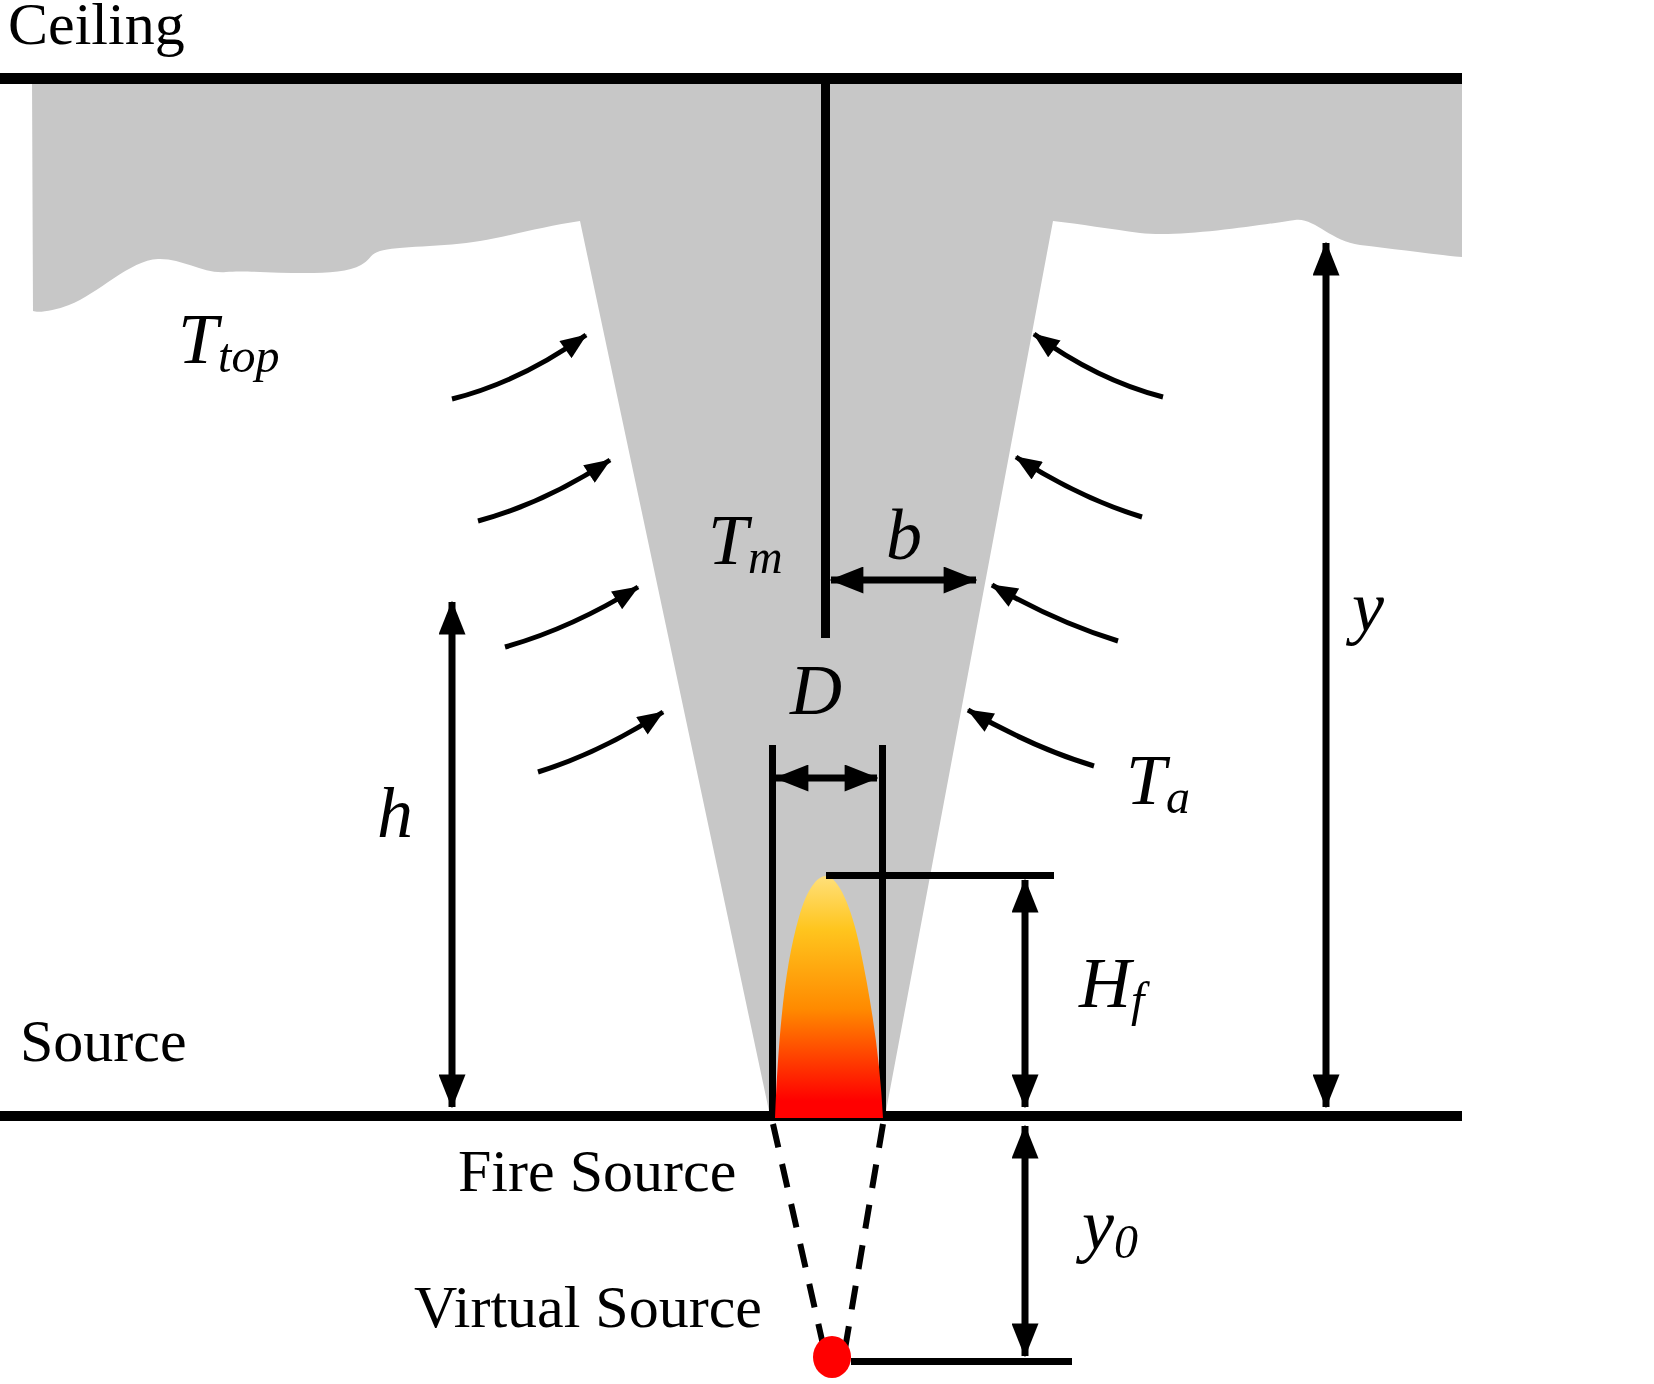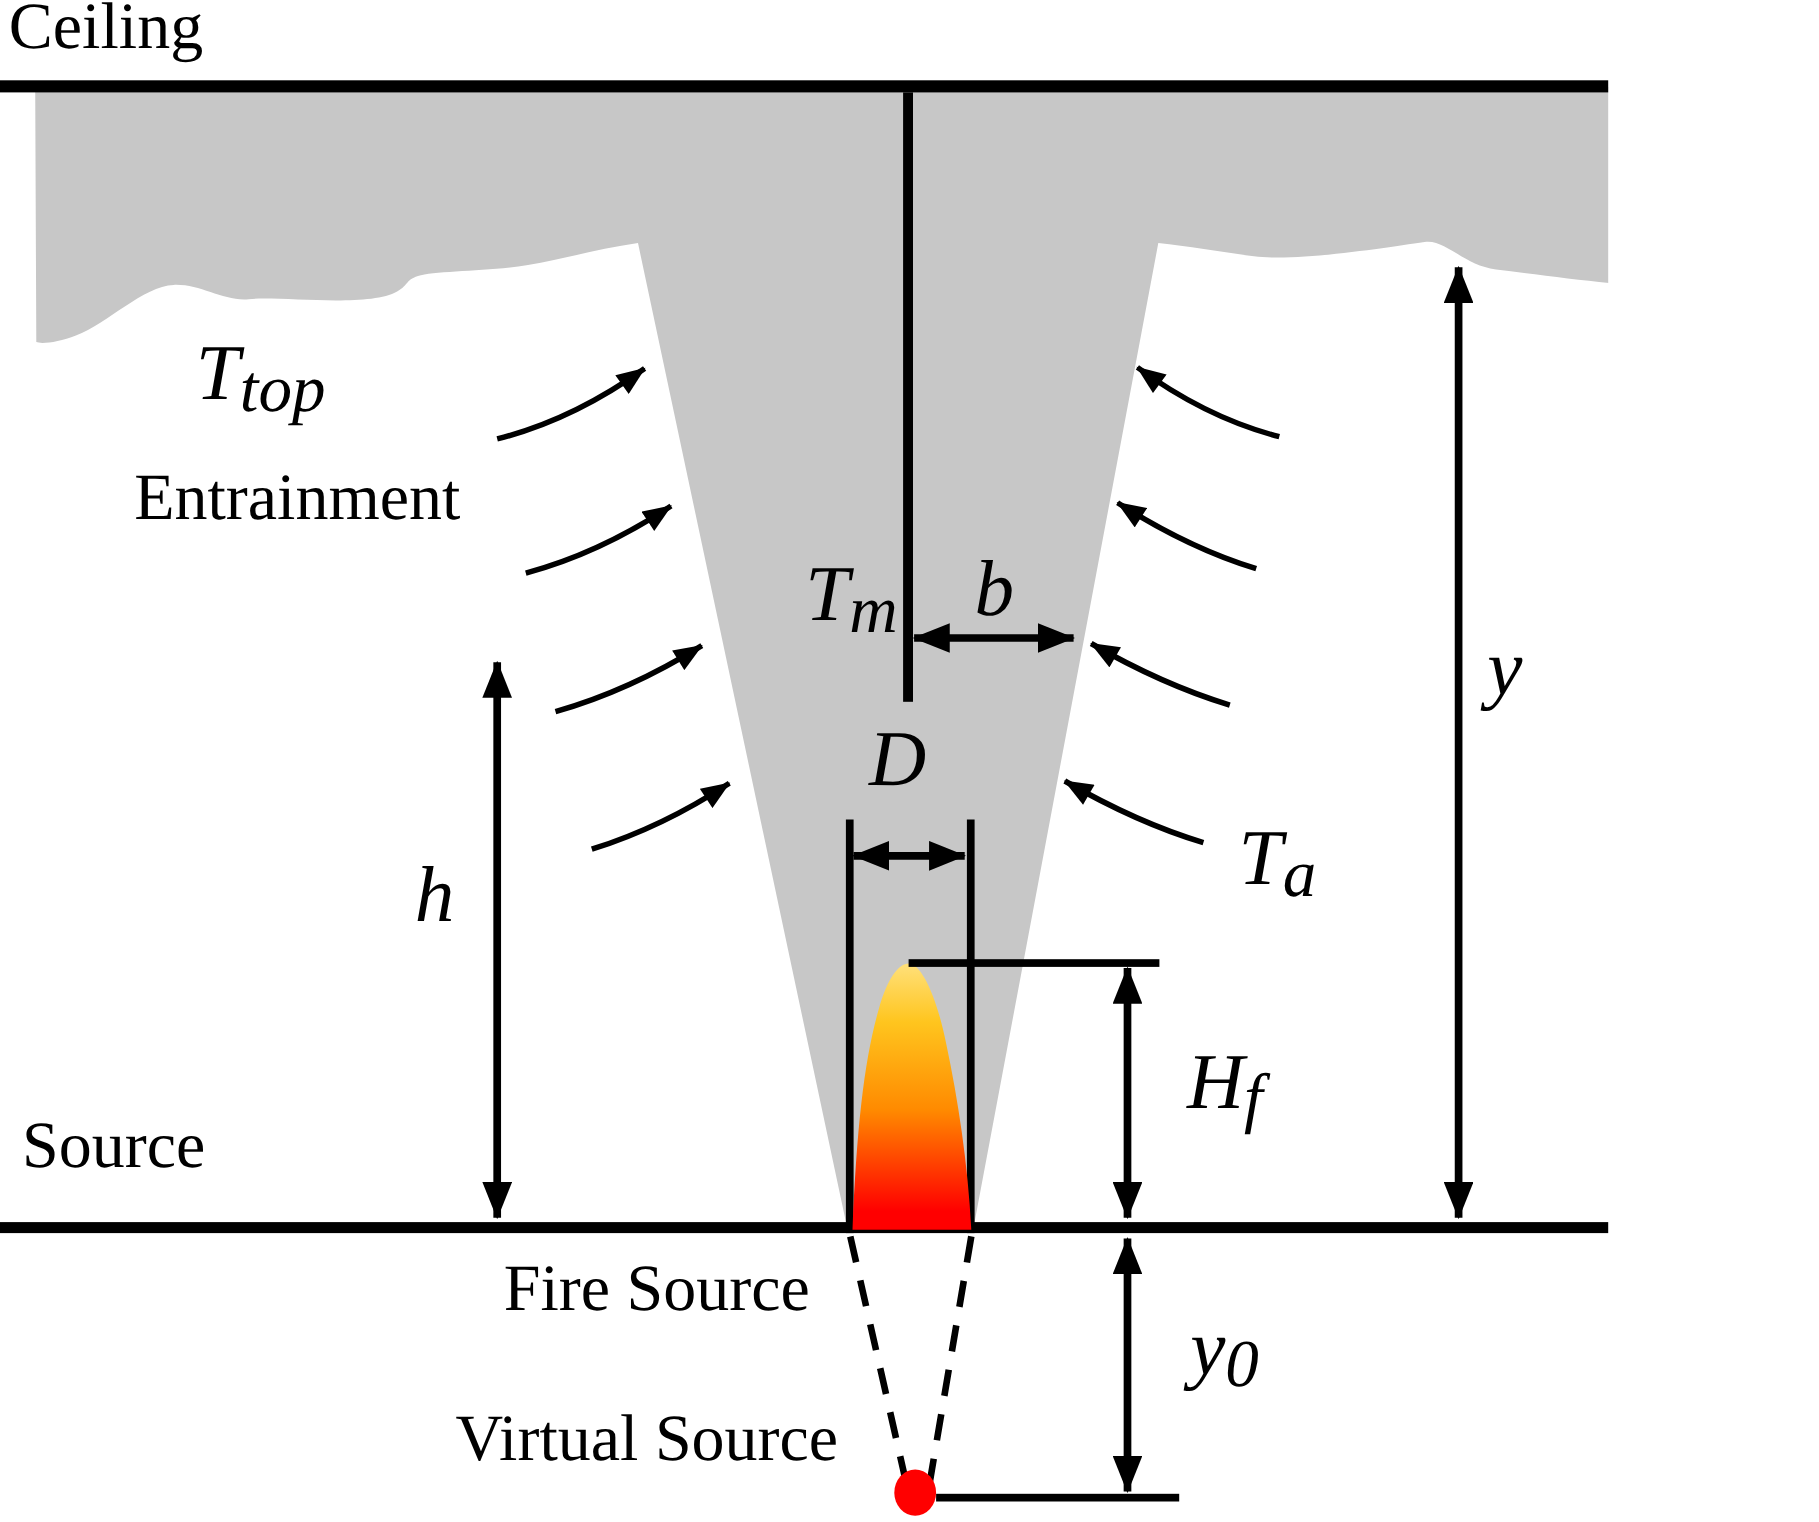--- a/index.html
+++ b/index.html
@@ -22,21 +22,21 @@
   .mlbl{
     position:absolute;
     line-height:1;
     color:#000;
     font-size:72px;
     font-style:italic;
     white-space:nowrap;
     user-select:none;
   }
   .mlbl .sub, .sub{
-    font-size:61px;
+    font-size:48px;
     font-style:italic;
     vertical-align:-0.18em;
   }
 </style>
 </head>
 <body>
 
 <div id="canvas">
 
   <svg id="art" width="1654" height="1384" viewBox="0 0 1654 1384">
@@ -123,24 +123,23 @@
       <path d="M 1094,766 Q 1034,748 968,710" marker-end="url(#entArrow)"></path>
     </g>
   </svg>
 
   <div class="lbl" style="left:8px;top:-6px;">Ceiling</div>
 
   <div class="mlbl" style="left:178px;top:303px;">
     <span>T</span><span class="sub">top</span>
   </div>
 
-  <div class="lbl" style="left:122px;top:422px;">Entrainment</div>
 
 
-  <div class="mlbl" style="left:732px;top:504px;font-family:Liberation Serif, serif;">
+  <div class="mlbl" style="left:708px;top:504px;font-family:Liberation Serif, serif;">
     <span>T</span><span class="sub">m</span>
   </div>
 
   <div class="mlbl" style="left:886px;top:499px;">b</div>
 
   <div class="mlbl" style="left:790px;top:654px;">D</div>
 
   <div class="mlbl" style="left:1126px;top:744px;text-align:right;">
     <span>T</span><span class="sub">a</span>
   </div>

